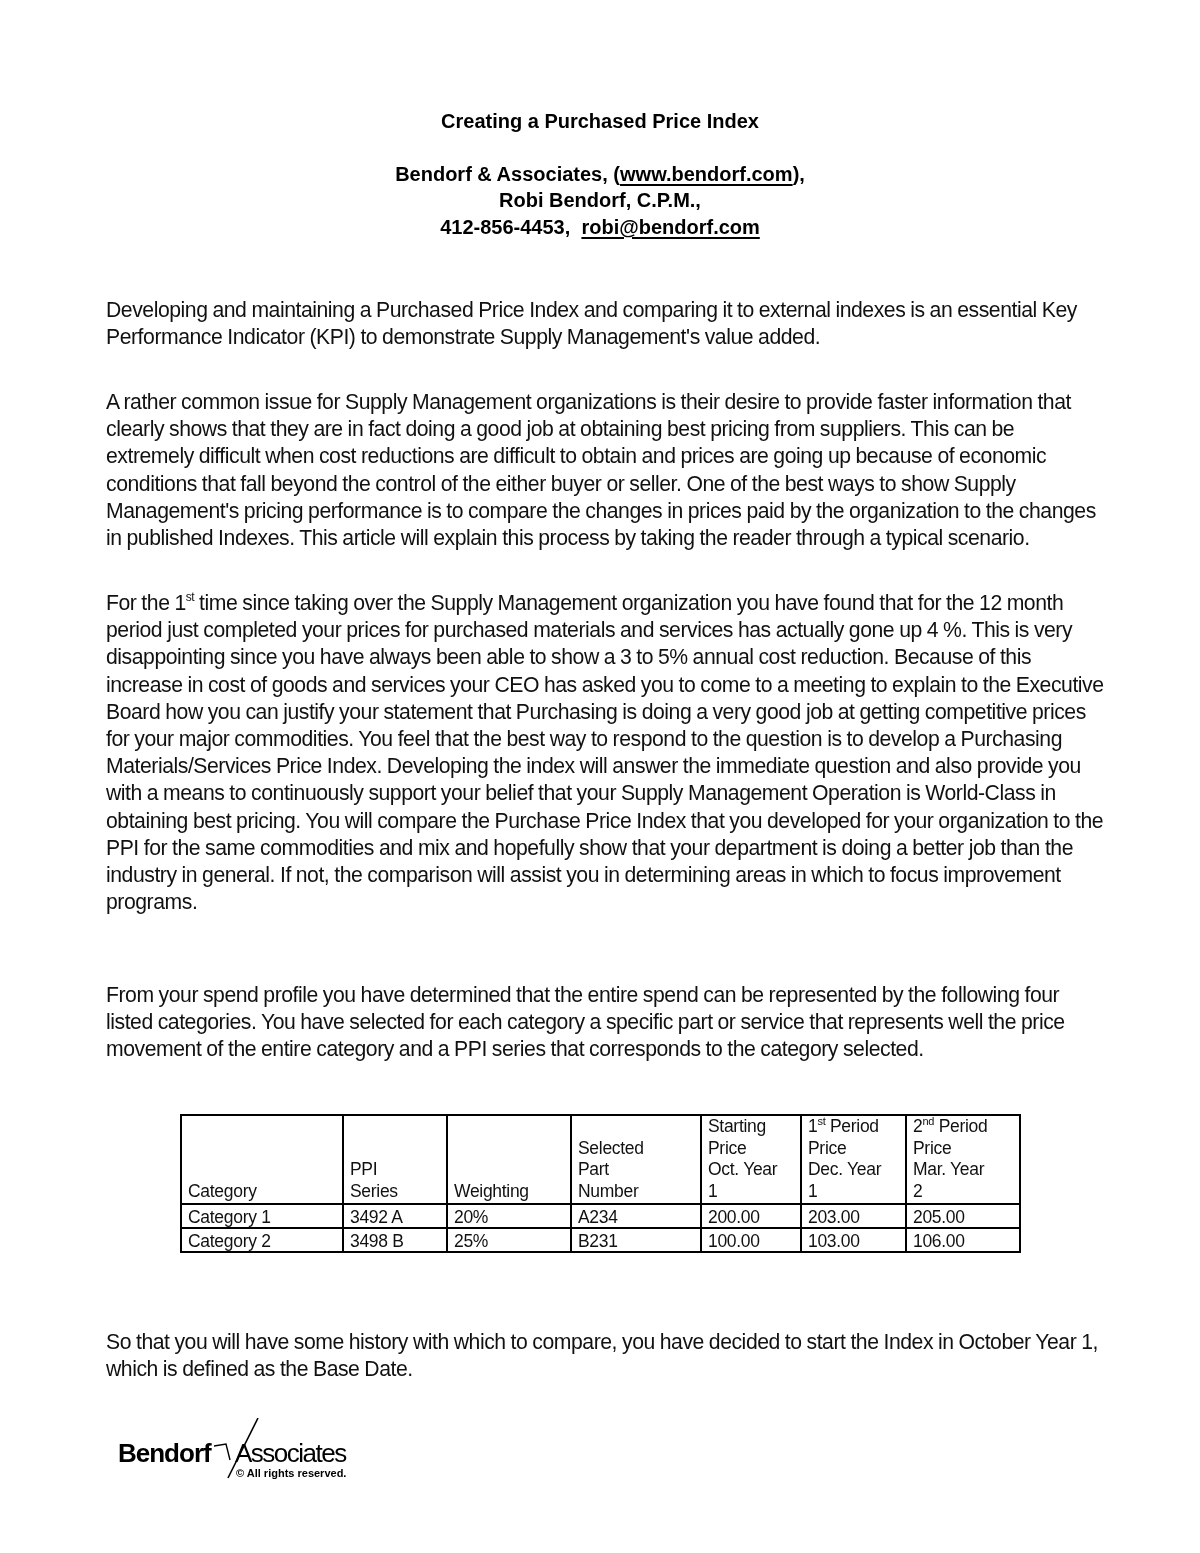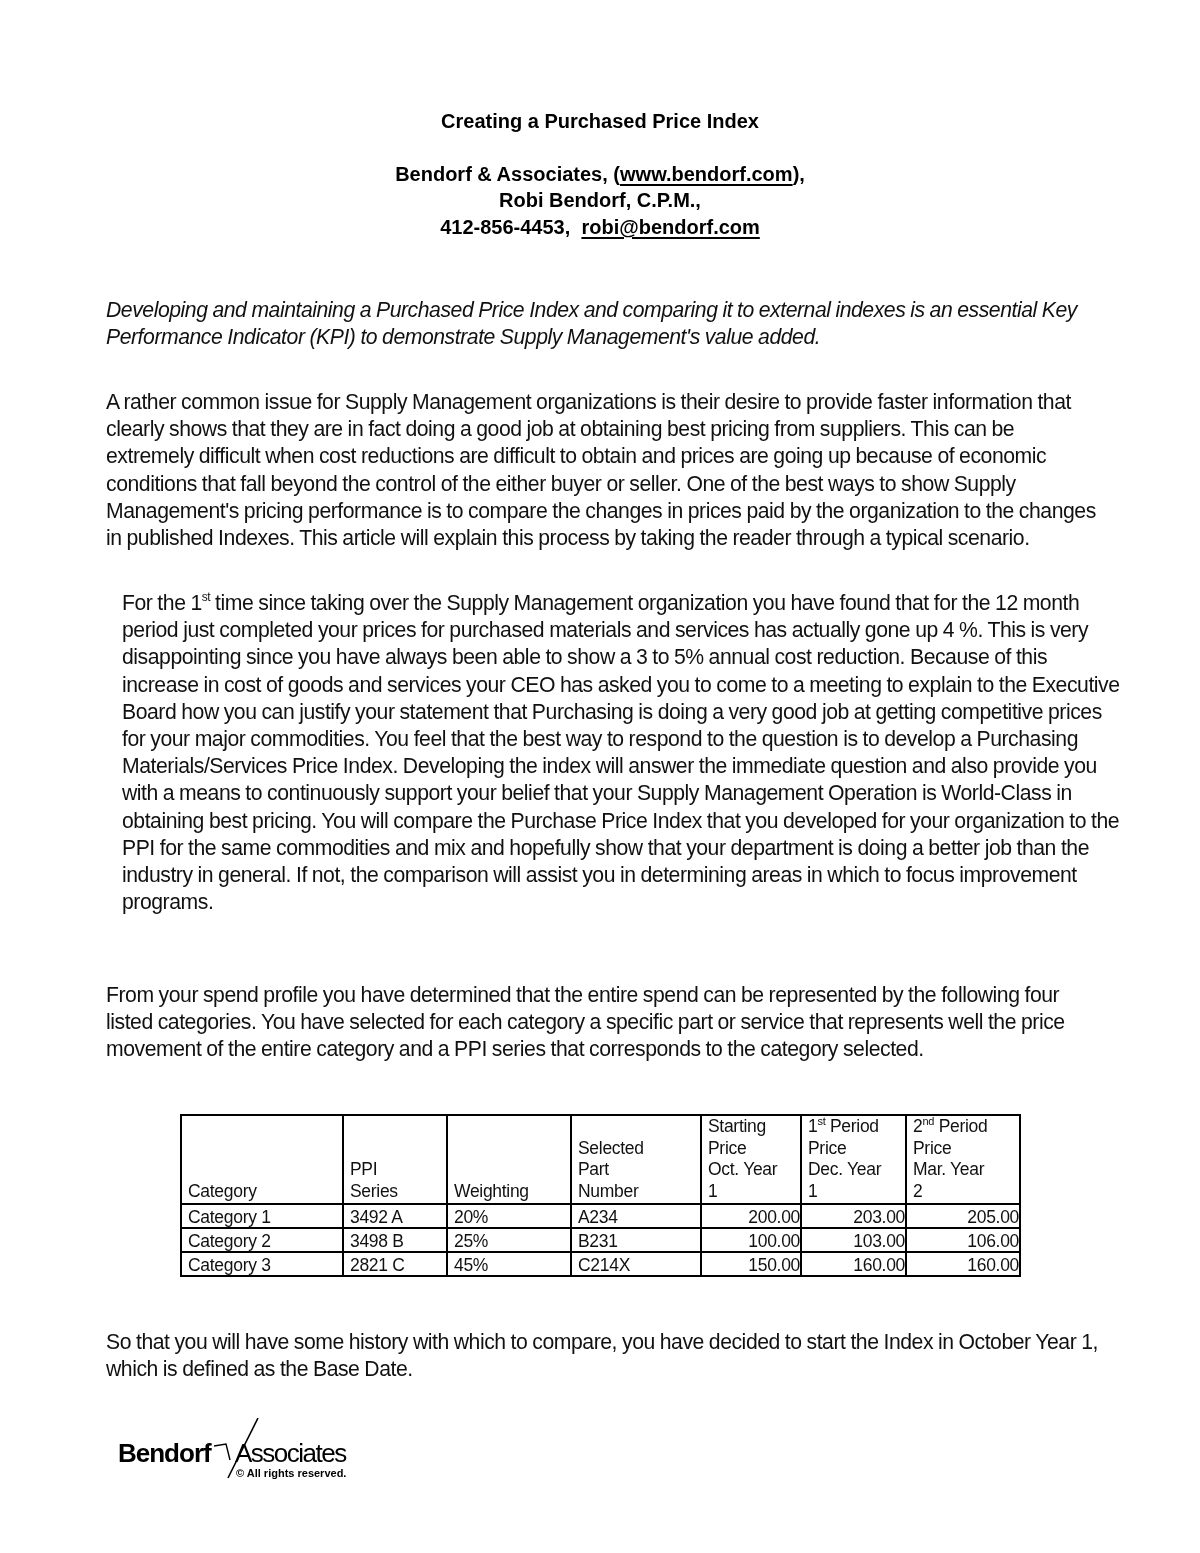--- a/index.html
+++ b/index.html
@@ -14,38 +14,38 @@
   .title-block .gap { height: 26px; }
   .u { text-decoration: underline; text-underline-offset: 3px; }
 
   .body-text {
     position: absolute; left: 106px; width: 1000px;
     font-family: "Liberation Sans", sans-serif; font-size: 21.2px;
     line-height: 27.2px; letter-spacing: -0.45px; word-spacing: -0.5px;
     color: #111;
   }
   .body-text sup { font-size: 12px; line-height: 0; vertical-align: 9px; }
-  #p1 { top: 296px; font-style: italic; }
+  #p1 { top: 296px; }
   #p2 { top: 388px; }
-  #p3 { top: 589px; margin-left: 16px; }
+  #p3 { top: 589px; }
   #p4 { top: 981px; }
   #p5 { top: 1328px; }
 
   table.price-table {
     position: absolute; left: 180px; top: 1114px;
     border-collapse: collapse; border: 2px solid #000;
     font-family: "Liberation Sans", sans-serif; font-size: 17.5px;
     letter-spacing: -0.3px; color: #111;
   }
   table.price-table td, table.price-table th {
     border: 2px solid #000; padding: 0 6px; font-weight: normal;
     vertical-align: bottom; text-align: left; line-height: 20px; height: 22px;
   }
   table.price-table thead th { height: 84px; line-height: 21.5px; padding-bottom: 1px; }
-  table.price-table td.num { text-align: right; padding-right: 0; }
+  table.price-table td.num { text-align: left; padding-right: 0; }
   table.price-table th sup { font-size: 11px; line-height: 0; vertical-align: 7px; }
   col.c1 { width: 162px; } col.c2 { width: 104px; } col.c3 { width: 124px; }
   col.c4 { width: 130px; } col.c5 { width: 100px; } col.c6 { width: 105px; }
   col.c7 { width: 114px; }
 
   .logo { position: absolute; left: 118px; top: 1418px; width: 260px; height: 64px; }
   .logo .bendorf {
     position: absolute; left: 0; top: 20px; font-family: "Liberation Sans", sans-serif;
     font-weight: bold; font-size: 26px; letter-spacing: -1px; color: #000;
   }
@@ -110,29 +110,20 @@
       </tr>
       <tr>
         <td>Category 2</td>
         <td>3498 B</td>
         <td>25%</td>
         <td>B231</td>
         <td class="num">100.00</td>
         <td class="num">103.00</td>
         <td class="num">106.00</td>
       </tr>
-      <tr>
-        <td>Category 3</td>
-        <td>2821 C</td>
-        <td>45%</td>
-        <td>C214X</td>
-        <td class="num">150.00</td>
-        <td class="num">160.00</td>
-        <td class="num">160.00</td>
-      </tr>
     </tbody>
   </table>
 
   <div class="body-text" id="p5">So that you will have some history with which to compare, you have decided to start the Index in October Year 1, which is defined as the Base Date.</div>
 
   <div class="logo">
     <svg width="60" height="64" viewBox="0 0 60 64">
       <path d="M44 0 L14 60" stroke="#000" stroke-width="1.6" fill="none"></path>
       <path d="M0 28 L12 26 L16 42" stroke="#000" stroke-width="1.4" fill="none"></path>
     </svg>

